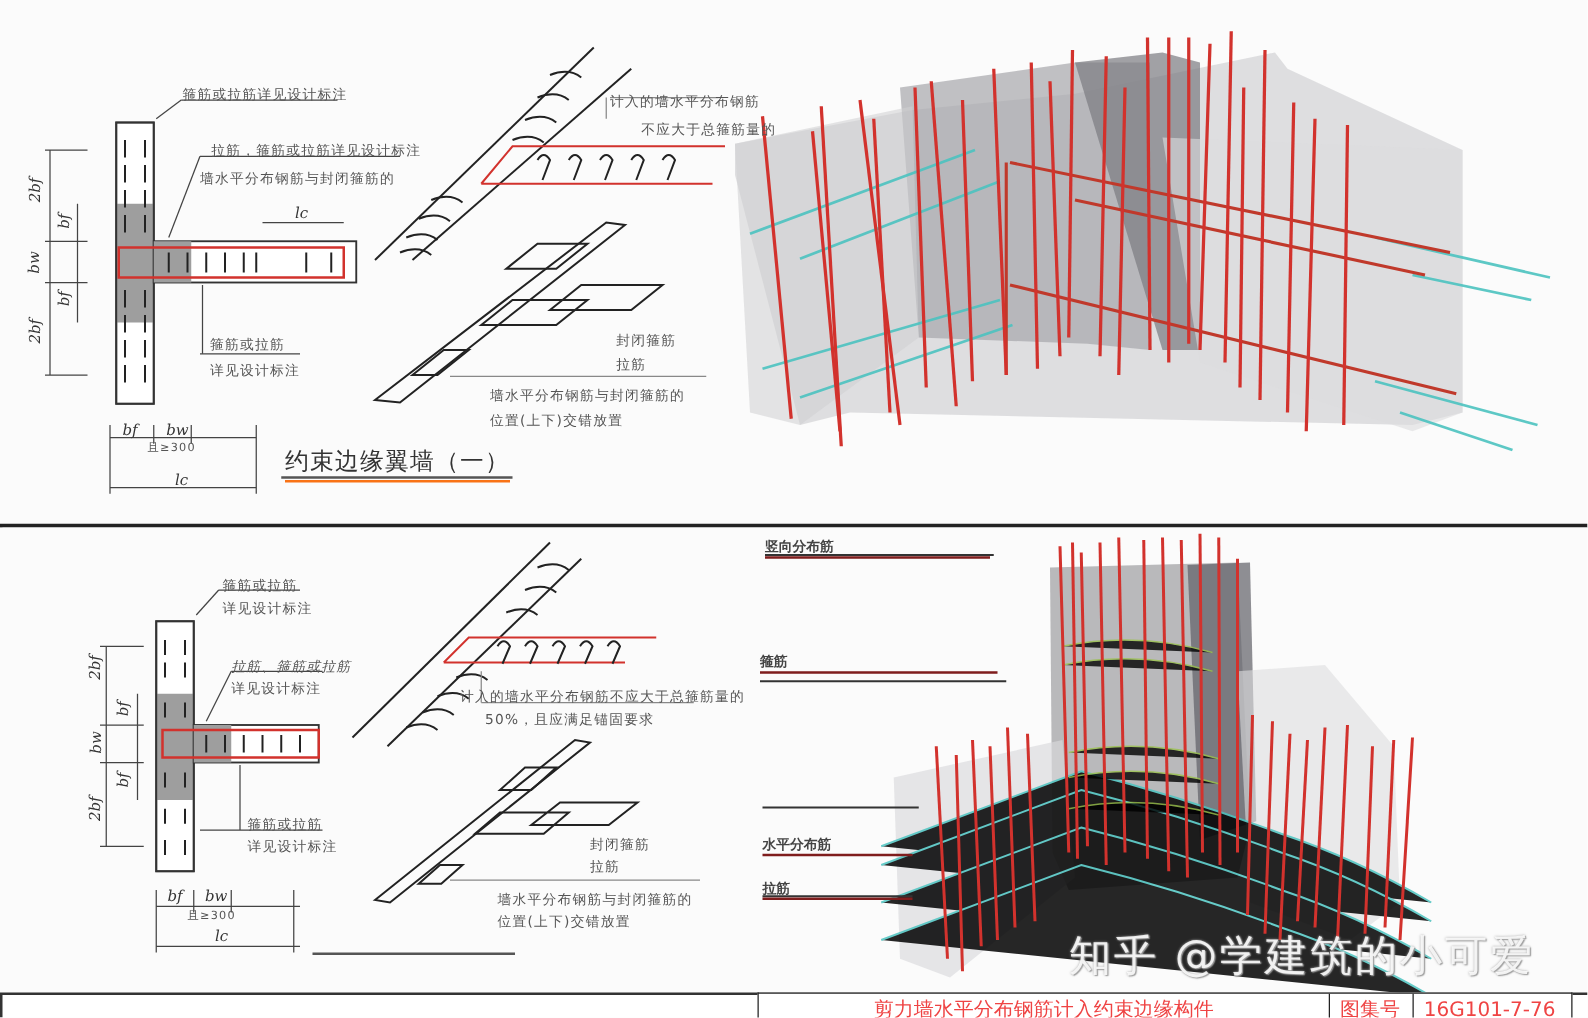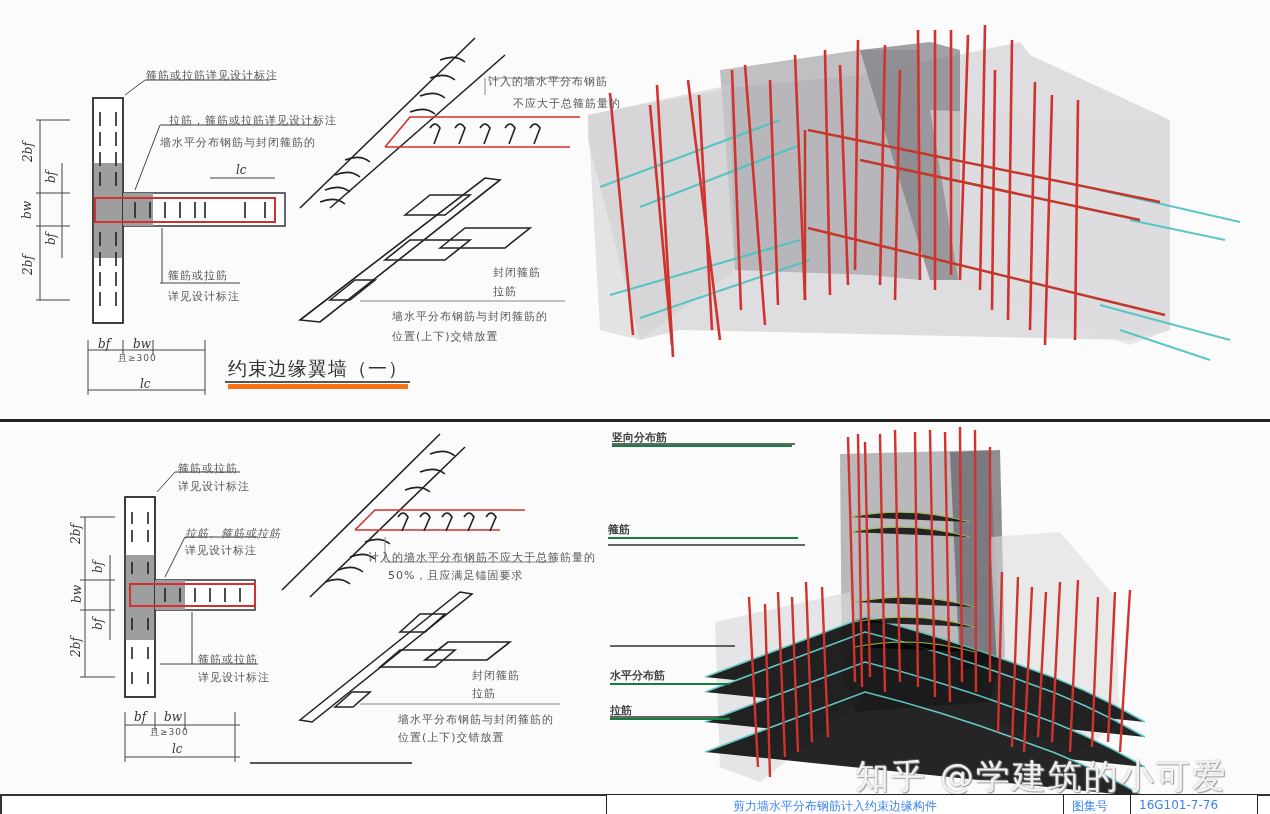--- a/index.html
+++ b/index.html
@@ -3,25 +3,25 @@
 <meta charset="utf-8">
 <style>
   html,body{margin:0;padding:0;background:#fff;}
   body{width:1270px;height:814px;position:relative;overflow:hidden;font-family:"DejaVu Sans",sans-serif;color:#333;}
   .panel{position:absolute;left:0;width:1270px;background:#fbfbfb;}
   #panel-top{top:0;height:419px;border-bottom:3px solid #222;text-decoration:underline;}
   #panel-bot{top:422px;height:372px;border-bottom:2px solid #333;}
   .leftrule{position:absolute;left:0;top:0;width:2px;height:814px;background:#333;}
   svg{position:absolute;left:0;top:0;}
   .lbl{position:absolute;font-size:11px;color:#555;white-space:nowrap;letter-spacing:1px;}
-  .title{position:absolute;font-size:19px;color:#333;border-bottom:5px solid #f97316;padding-bottom:2px;letter-spacing:1px;}
-  .r3d-lbl{position:absolute;font-size:11px;color:#444;font-weight:bold;border-bottom:2px solid #15803d;}
-  .watermark{position:absolute;left:855px;top:742px;font-size:34px;color:rgba(255,255,255,0.85);text-shadow:0 0 2px #aaa,1px 1px 1px #999;letter-spacing:2px;margin-top:12px;}
+  .title{position:absolute;font-size:19px;color:#333;border-bottom:2px solid #f97316;padding-bottom:2px;letter-spacing:1px;}
+  .r3d-lbl{position:absolute;font-size:11px;color:#444;font-weight:bold;border-bottom:2px solid #7f1d1d;}
+  .watermark{position:absolute;left:855px;top:742px;font-size:34px;color:rgba(255,255,255,0.85);text-shadow:0 0 2px #aaa,1px 1px 1px #999;letter-spacing:2px;}
   .titleblock{position:absolute;top:794px;left:606px;height:20px;border:1px solid #222;border-bottom:none;display:flex;background:#fff;}
-  .tb-cell{font-size:12px;color:#3b82f6;padding:3px 8px;border-right:1px solid #222;white-space:nowrap;}
+  .tb-cell{font-size:16px;color:#ef4444;padding:3px 8px;border-right:1px solid #222;white-space:nowrap;}
   .dim{position:absolute;font-size:12px;font-style:italic;font-family:"DejaVu Serif",serif;color:#333;}
 </style>
 </head>
 <body>
 
 <div class="leftrule"></div>
 
 <div class="panel" id="panel-top">
   <svg width="1270" height="419">
 

